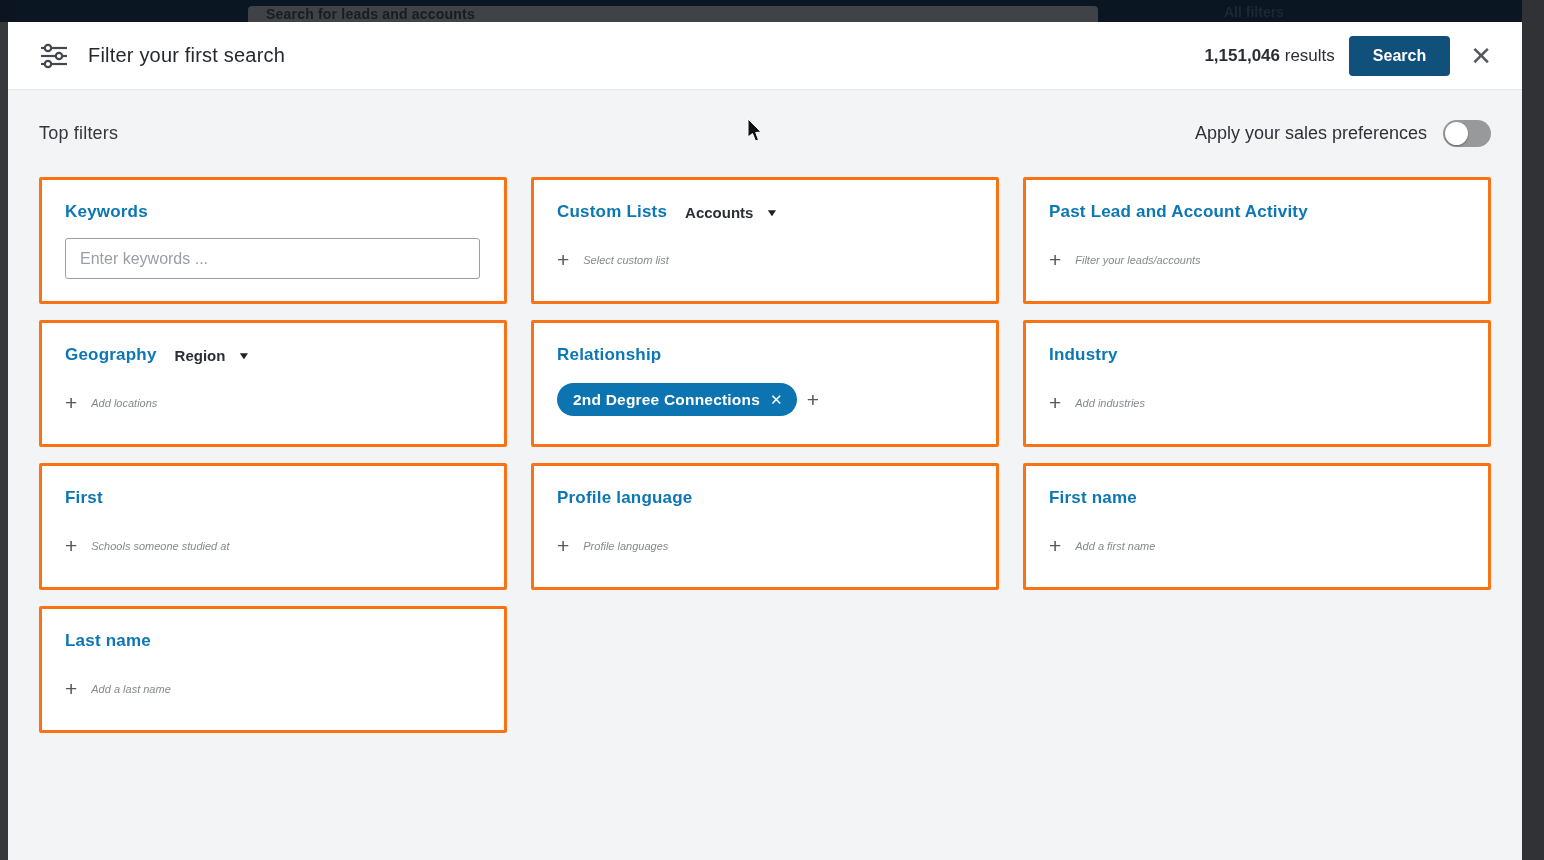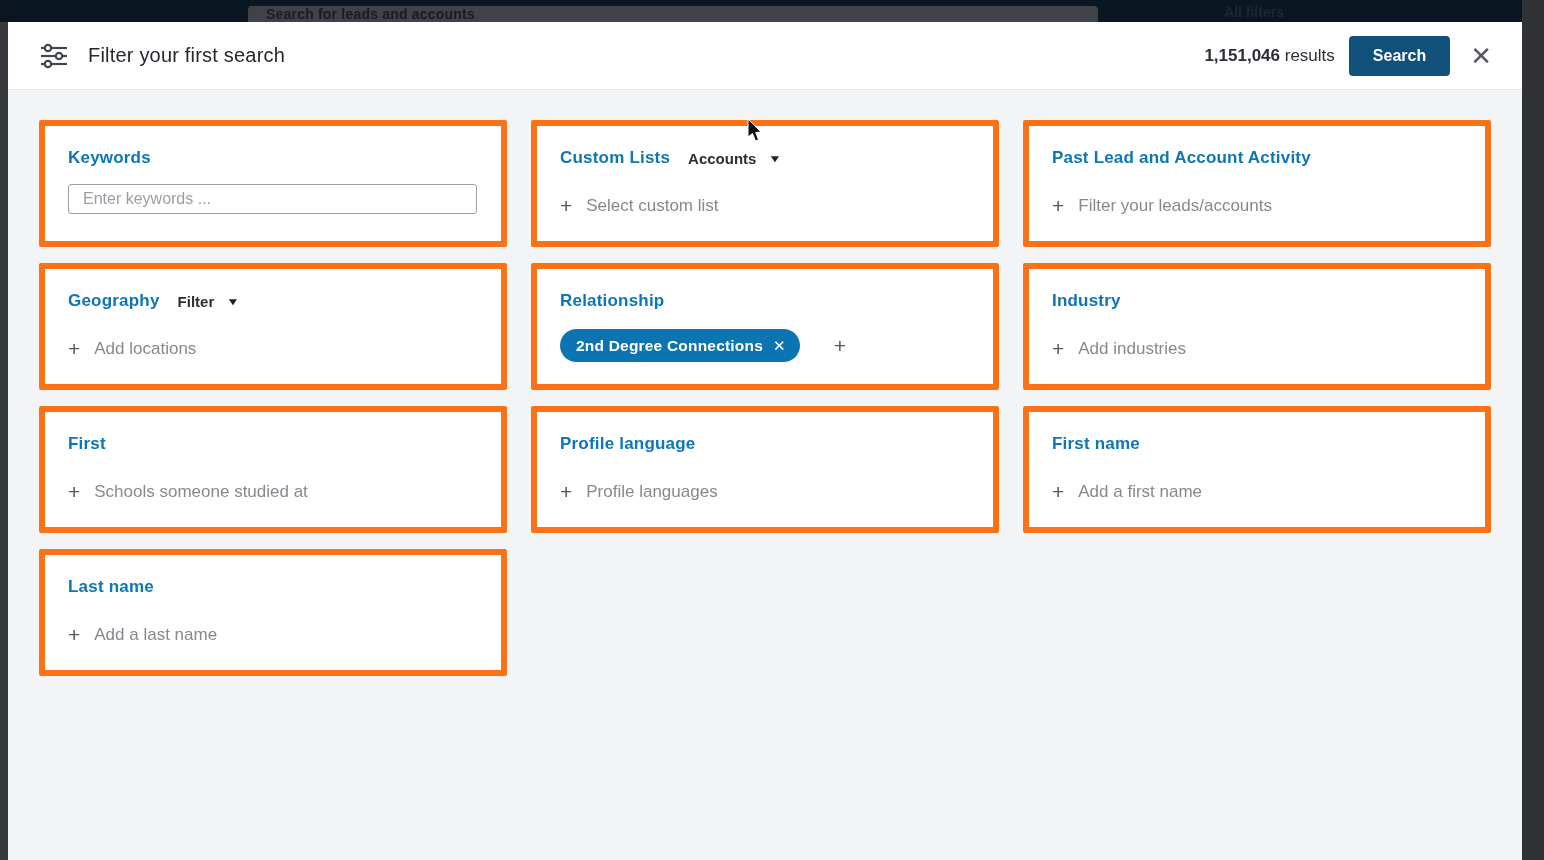--- a/index.html
+++ b/index.html
@@ -29,31 +29,31 @@
   .modal-body { flex:1; padding:30px 31px 0 31px; position:relative; }
 
   .filters-row { display:flex; align-items:center; justify-content:space-between; margin-bottom:30px; }
   .section-label { font-size:18px; color:#33363c; letter-spacing:.2px; }
   .prefs-wrap { display:flex; align-items:center; gap:16px; }
   .prefs-label { font-size:18px; color:#2e3238; }
   .toggle { width:48px; height:27px; background:#98999b; border-radius:14px; position:relative; cursor:pointer; flex-shrink:0; }
   .toggle-knob { position:absolute; left:2px; top:2px; width:23px; height:23px; background:#ffffff; border-radius:50%; box-shadow:0 1px 2px rgba(0,0,0,.35); }
 
   .cards-grid { display:grid; grid-template-columns:repeat(3, 1fr); gap:16px 24px; }
-  .card { background:#ffffff; border:6px solid #f97316; border-radius:2px; min-height:127px; padding:22px 24px 18px 23px; }
+  .card { background:#ffffff; border:3px solid #f97316; border-radius:2px; min-height:127px; padding:22px 24px 18px 23px; }
   .card-head { display:flex; align-items:center; gap:18px; }
   .card-title { color:#0d76b4; font-weight:bold; font-size:17px; letter-spacing:.2px; cursor:pointer; }
   .card-dropdown { display:flex; align-items:center; gap:14px; font-size:15px; font-weight:600; color:#2b2f35; cursor:pointer; }
   .caret { font-size:10px; color:#1d2025; transform:scaleX(1.4); display:inline-block; }
   .action-row { display:flex; align-items:center; gap:14px; margin-top:27px; cursor:pointer; }
   .plus-glyph { font-size:21px; color:#56585c; line-height:1; font-weight:400; }
-  .action-label { font-size:17px; color:#85898f; }
-  .kw-input { margin-top:16px; width:100%; height:30px; border:1px solid #9ba0a6; border-radius:3px; background:#fff; font-family:"Liberation Sans", sans-serif; font-size:16px; color:#33363c; padding:0 14px; outline:none; }
+  .action-label { font-size:11px; color:#85898f;font-style:italic; }
+  .kw-input { margin-top:16px; width:100%; height:41px; border:1px solid #9ba0a6; border-radius:3px; background:#fff; font-family:"Liberation Sans", sans-serif; font-size:16px; color:#33363c; padding:0 14px; outline:none; }
   .kw-input::placeholder { color:#999ea5; }
-  .pill-row { display:flex; align-items:center; gap:34px; margin-top:18px; }
+  .pill-row { display:flex; align-items:center; gap:10px; margin-top:18px; }
   .pill { background:#0d74b2; color:#fff; border-radius:17px; height:33px; display:flex; align-items:center; gap:10px; padding:0 14px 0 16px; font-size:15.5px; font-weight:bold; letter-spacing:.2px; }
   .pill-x { font-weight:400; font-size:15px; cursor:pointer; }
   .footer-label { margin-top:30px; font-size:18px; color:#26292e; letter-spacing:.2px; }
 
   .cursor { position:absolute; left:747px; top:118px; width:17px; height:26px; pointer-events:none; z-index:50; }
 </style>
 </head>
 <body>
 
 <div class="backdrop-top">
@@ -83,20 +83,29 @@
       <div class="results-text">
         <span class="results-count">1,151,046</span>
         <span>results</span>
       </div>
       <button class="search-btn">Search</button>
       <div class="close-icon">✕</div>
     </div>
   </div>
 
   <div class="modal-body">
+    <div class="filters-row">
+      <div class="section-label">Top filters</div>
+      <div class="prefs-wrap">
+        <div class="prefs-label">Apply your sales preferences</div>
+        <div class="toggle">
+          <div class="toggle-knob"></div>
+        </div>
+      </div>
+    </div>
 
     <div class="cards-grid" id="cards-grid">
         <div class="card"><div class="card-head">
             <span class="card-title">Keywords</span>
           </div><input class="kw-input" placeholder="Enter keywords ..." style=""></div>
         <div class="card">
           <div class="card-head">
             <span class="card-title">Custom Lists</span>
             <span class="card-dropdown">
               <span>Accounts</span>
@@ -114,21 +123,21 @@
           </div>
           <div class="action-row">
             <span class="plus-glyph">+</span>
             <span class="action-label">Filter your leads/accounts</span>
           </div>
         </div>
         <div class="card">
           <div class="card-head">
             <span class="card-title">Geography</span>
             <span class="card-dropdown">
-              <span>Filter</span>
+              <span>Region</span>
               <span class="caret">▼</span>
             </span>
           </div>
           <div class="action-row">
             <span class="plus-glyph">+</span>
             <span class="action-label">Add locations</span>
           </div>
         </div>
         <div class="card">
           <div class="card-head">

